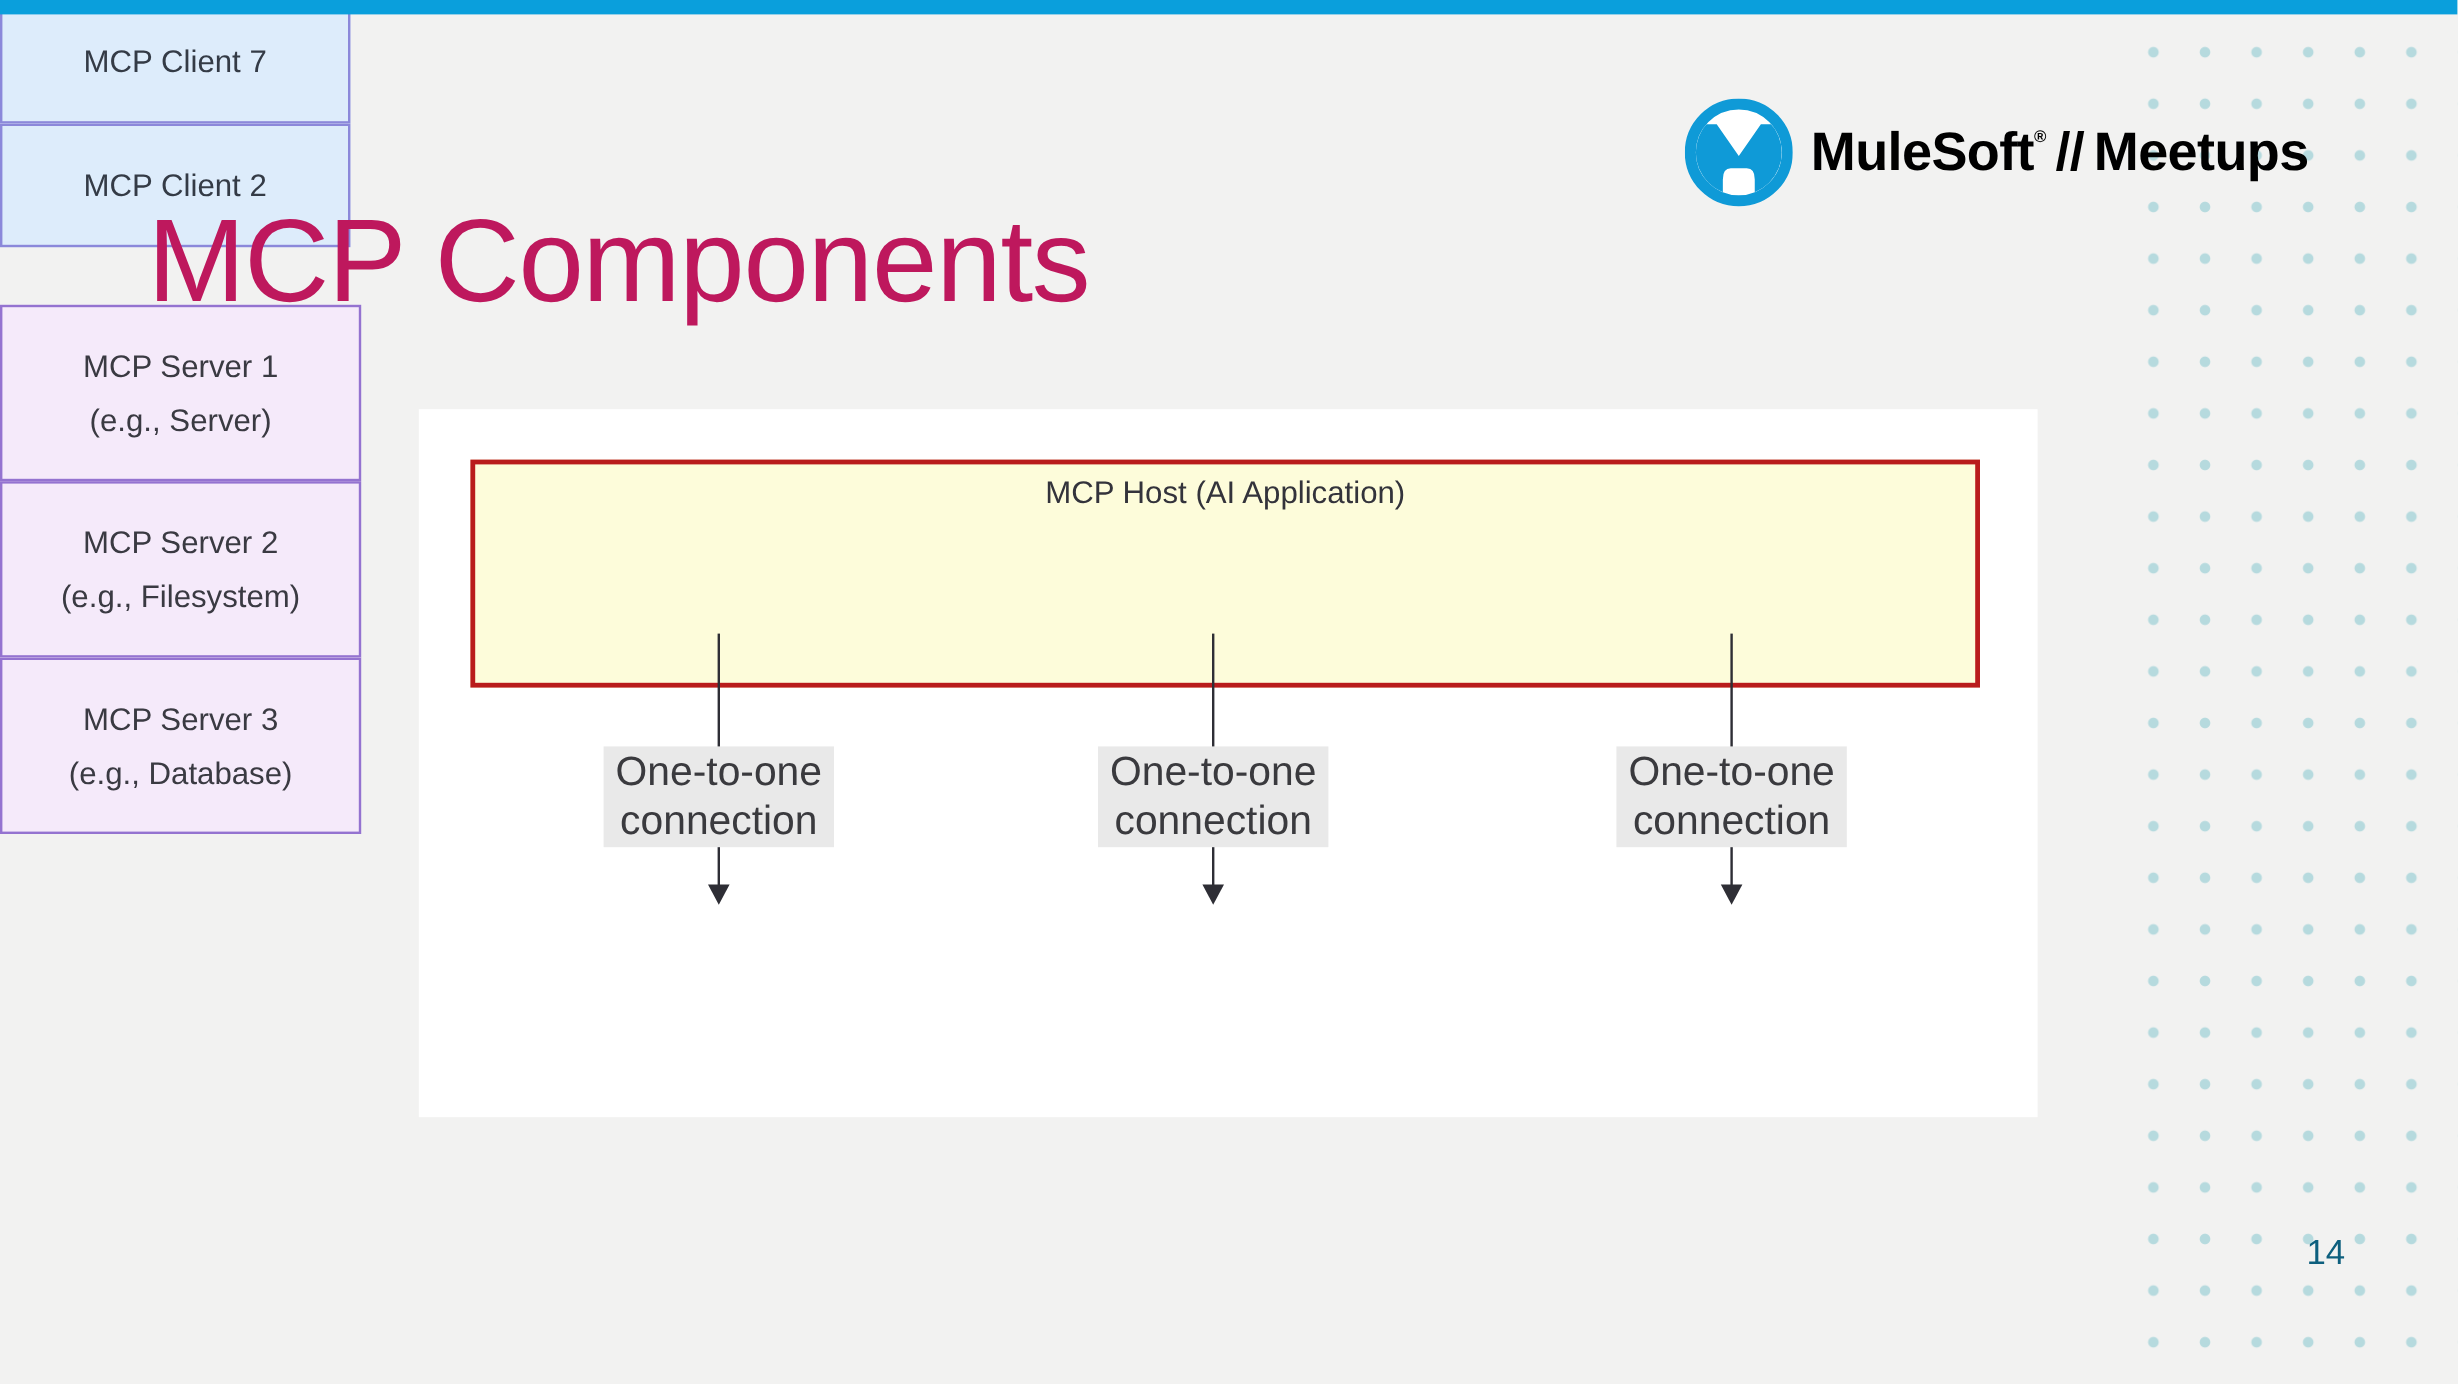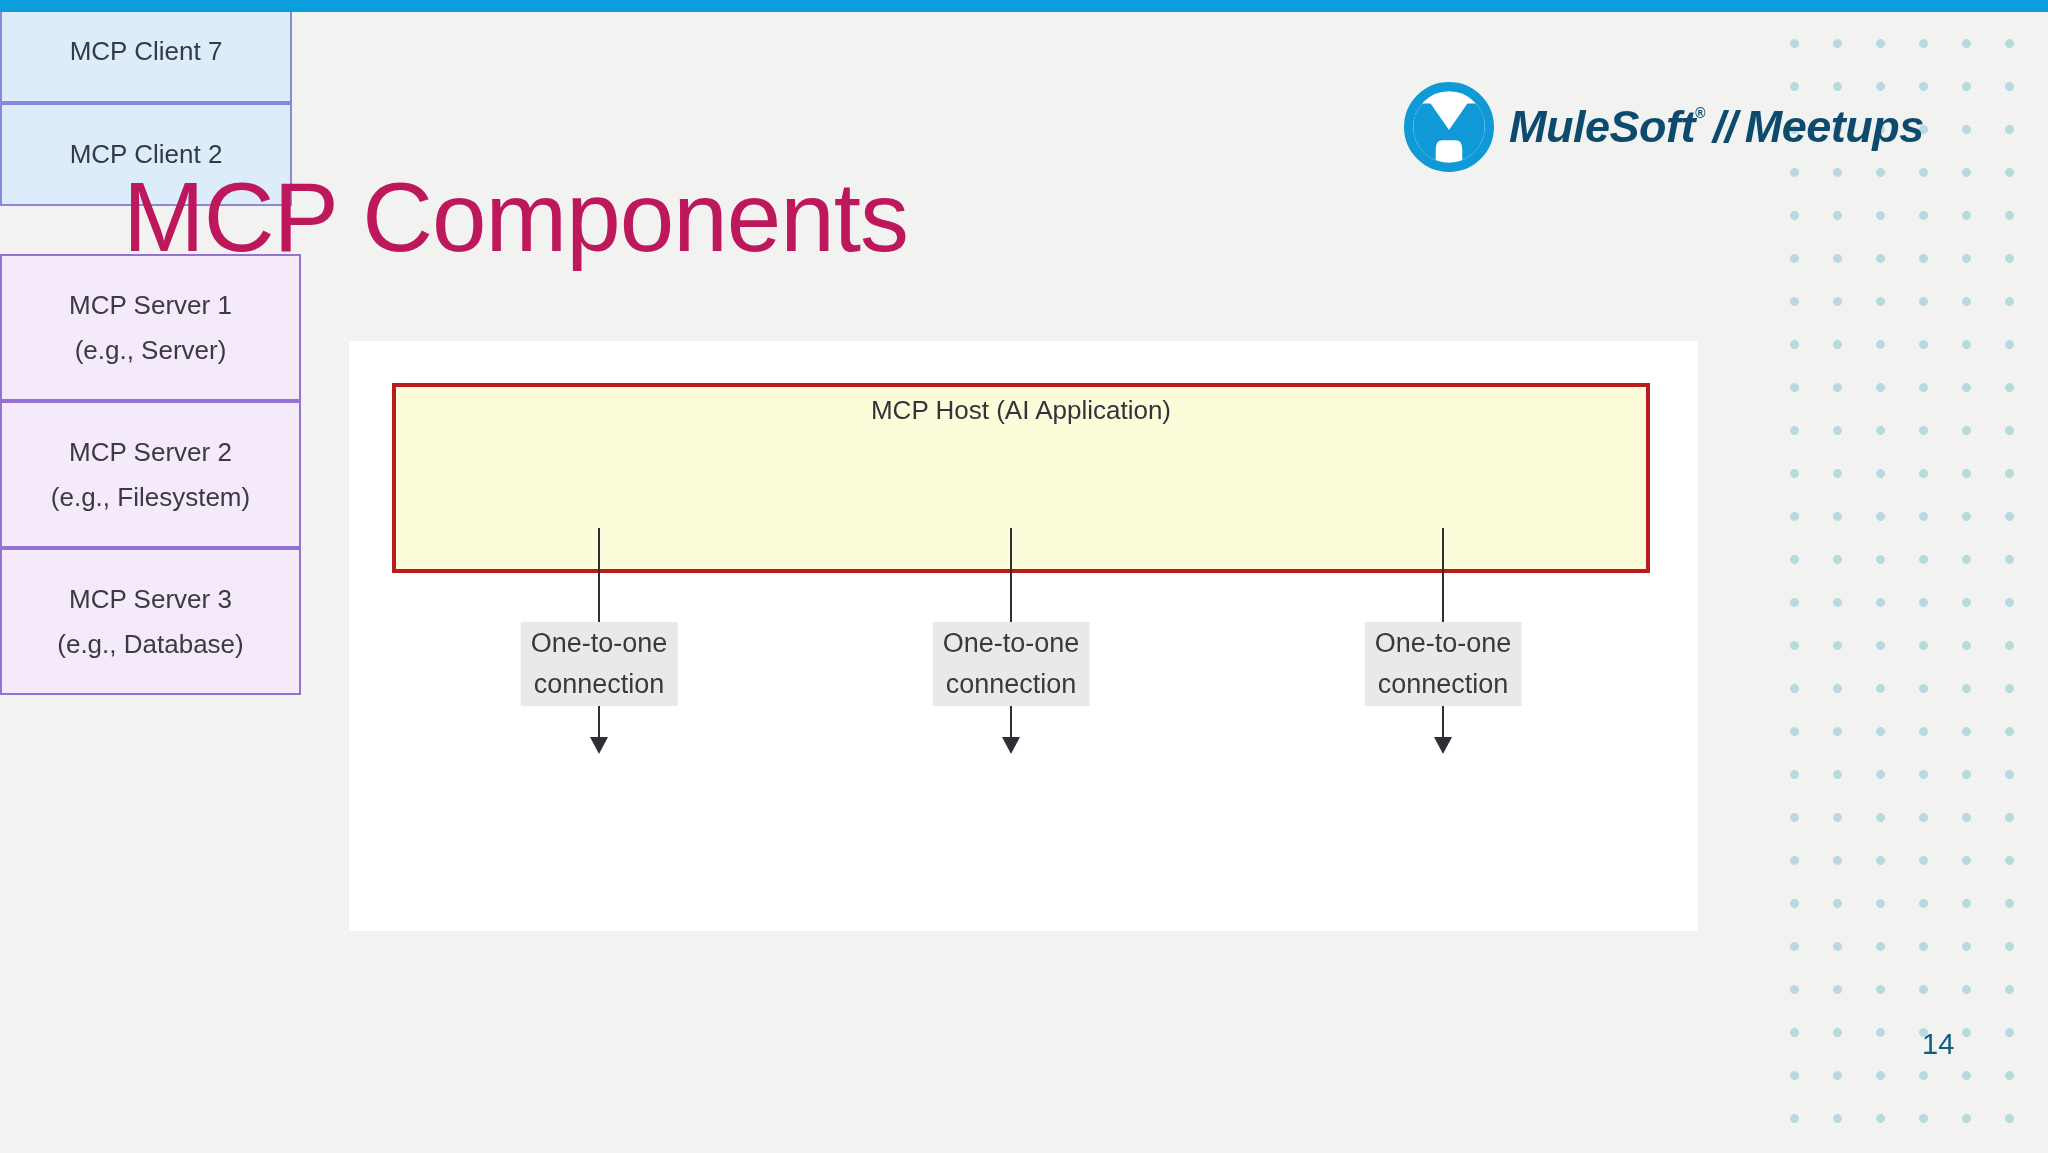--- a/index.html
+++ b/index.html
@@ -23,22 +23,22 @@
     background-position: 1px 12px;
     z-index: 0;
   }
 
   .logo {
     position: absolute; left: 1404px; top: 82px;
     display: flex; align-items: center; gap: 15px; z-index: 2;
   }
   .logo-mark { width: 90px; height: 90px; display: block; }
   .logo-text {
-    font-size: 45px; font-weight: 700; color: #0c4a6e;
-    letter-spacing: -0.5px; white-space: nowrap; font-style: italic;
+    font-size: 45px; font-weight: 700; color: #000000;
+    letter-spacing: -0.5px; white-space: nowrap;
   }
   .logo-text .reg { font-size: 14px; vertical-align: 24px; font-weight: 700; }
   .logo-text .slashes { margin: 0 8px; font-weight: 700; }
 
   .title {
     position: absolute; left: 108px; top: 146px; margin: 15px;
     font-size: 98px; font-weight: 400; letter-spacing: -1px;
     color: #be185d; z-index: 1;
   }
 
@@ -78,21 +78,21 @@
     border-left: 9px solid transparent; border-right: 9px solid transparent;
     border-top: 17px solid #2e2e35; z-index: 2;
   }
   .arrowhead.c1 { left: 590px; }
   .arrowhead.c2 { left: 1002px; }
   .arrowhead.c3 { left: 1434px; }
 
   .conn-label {
     top: 622px; transform: translateX(-50%);
     background: #e9e9e9; color: #3a3a3e;
-    font-size: 27px; line-height: 41px; text-align: center;
+    font-size: 34px; line-height: 41px; text-align: center;
     padding: 1px 10px; z-index: 3; white-space: nowrap;
   }
   .conn-label.c1 { left: 599px; }
   .conn-label.c2 { left: 1011px; }
   .conn-label.c3 { left: 1443px; }
   .conn-label span { display: block; }
 
   .server {
     top: 754px; height: 143px; width: 297px;
     background: #f5eafa; border: 2px solid #9473d0;

